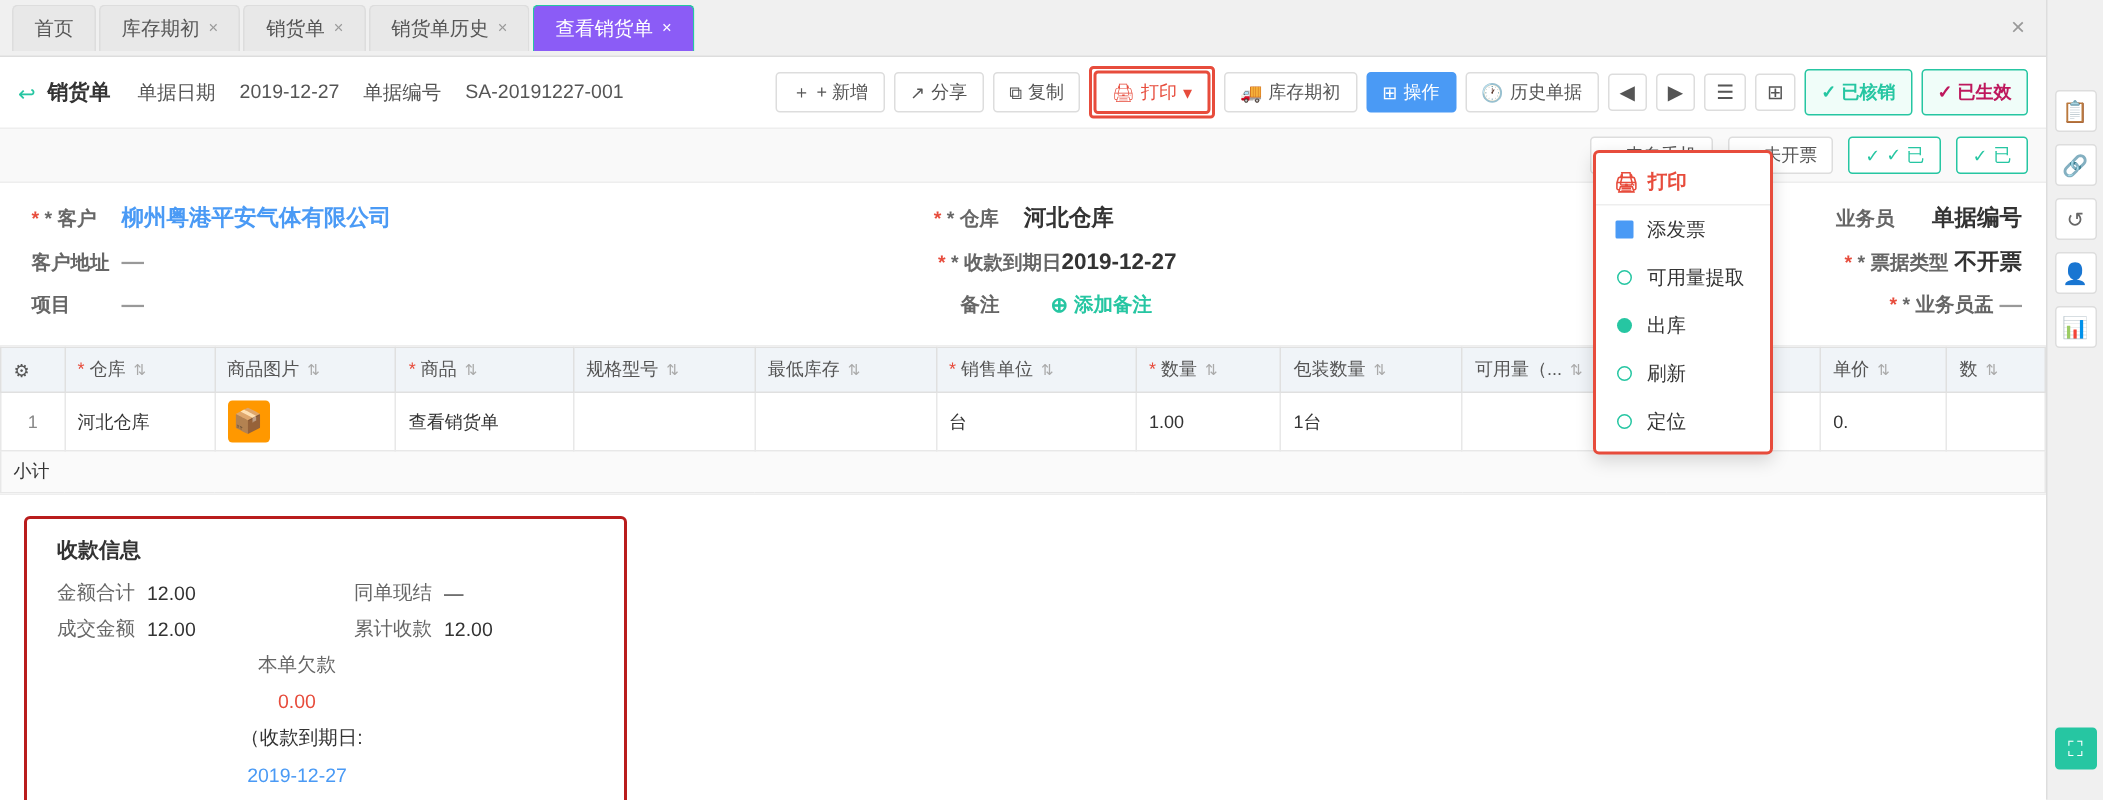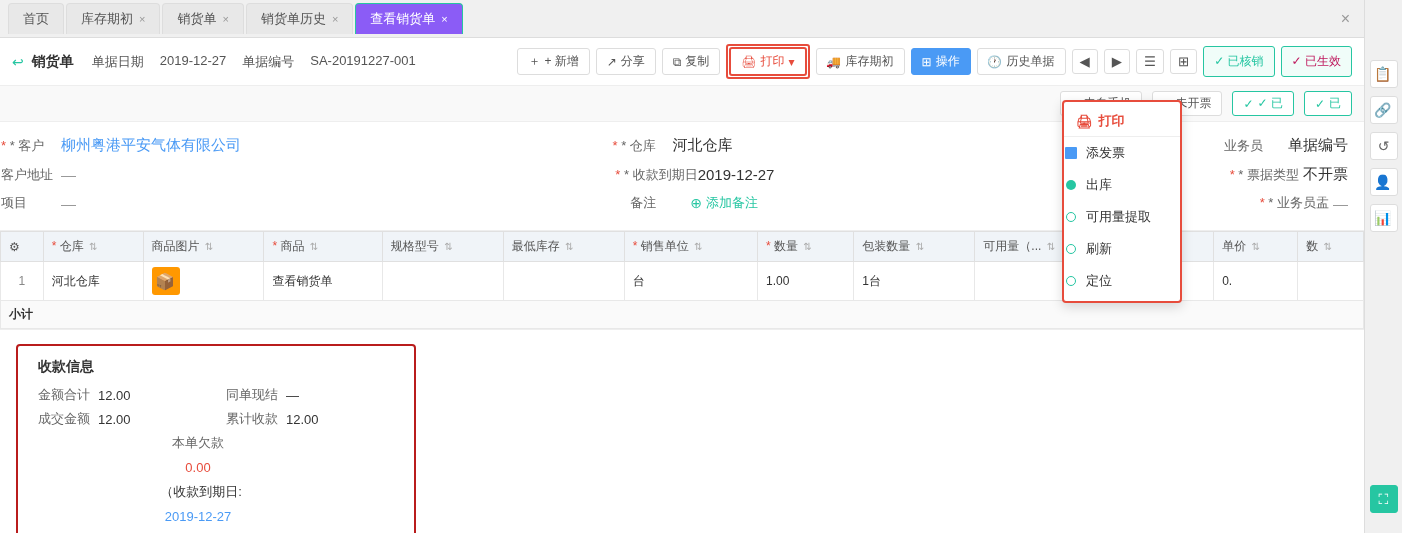--- a/index.html
+++ b/index.html
@@ -37,21 +37,21 @@
     }
     .btn-print {
       border: 2px solid #e74c3c; color: #e74c3c; font-weight: 500;
     }
     .btn-ops {
       background: #4a9af5; color: #fff; border-color: #4a9af5; font-weight: 500;
     }
     .btn-nav { padding: 4px 7px; border: 1px solid #ddd; border-radius: 3px; background: #fff; cursor: pointer; color: #555; }
     .btn-view { padding: 4px 7px; border: 1px solid #ddd; border-radius: 3px; background: #fff; cursor: pointer; color: #555; }
     .status-badge {
-      padding: 6px 10px; border-radius: 3px; font-size: 12px; font-weight: 400;
+      padding: 6px 10px; border-radius: 3px; font-size: 12px; font-weight: 700;
       border: 1px solid;
     }
     .badge-cancel { color: #26c6a2; border-color: #26c6a2; background: #f0fdf9; }
     .badge-effect { color: #be185d; border-color: #26c6a2; background: #f0fdf9; }
 
     
     .status-bar {
       display: flex; align-items: center; background: #f9f9f9; padding: 5px 12px;
       border-bottom: 1px solid #eee; gap: 10px; justify-content: flex-end;
     }
@@ -59,21 +59,21 @@
       display: flex; align-items: center; gap: 4px; padding: 3px 10px;
       border: 1px solid #ddd; border-radius: 3px; background: #fff;
       cursor: pointer; font-size: 12px; color: #555;
     }
     .btn-status .dot { width: 8px; height: 8px; border-radius: 50%; background: #999; }
     .btn-status .dot.green { background: #26c6a2; }
     .btn-done { color: #26c6a2; border-color: #26c6a2; }
 
     
     .form-area {
-      background: #fff; padding: 14px 16px 8px 1px;
+      background: #fff; padding: 14px 16px 8px 21px; font-weight: bold;
     }
     .form-row { display: flex; align-items: center; margin-bottom: 10px; gap: 0; flex-wrap: wrap; }
     .form-field { display: flex; align-items: center; flex: 1; min-width: 280px; }
     .form-label { color: #666; font-size: 13px; min-width: 60px; }
     .form-label.required::before { content: '* '; color: #e74c3c; }
     .form-value { font-size: 15px; color: #333; }
     .form-value.link { color: #4a9af5; cursor: pointer; }
     .form-dash { color: #999; }
     .add-note { display: flex; align-items: center; gap: 4px; color: #26c6a2; cursor: pointer; font-size: 13px; }
     .add-note .plus { font-size: 14px; }
@@ -82,47 +82,47 @@
     
     .table-container { background: #fff; overflow: auto; border-top: 1px solid #eee; }
     table { width: 100%; border-collapse: collapse; font-size: 12px; min-width: 900px; }
     thead th {
       background: #f0f4f8; border: 1px solid #e0e0e0; padding: 6px 8px;
       text-align: left; font-weight: 500; color: #555; white-space: nowrap;
     }
     thead th .required { color: #e74c3c; }
     thead th .sort-icon { color: #aaa; font-size: 10px; margin-left: 2px; }
     tbody td { border: 1px solid #e8e8e8; padding: 5px 8px; color: #333; }
-    .subtotal-row td { background: #fafafa; font-weight: 700; }
+    .subtotal-row td { background: #fafafa; font-weight: 400; }
     .row-num { text-align: center; color: #888; }
     .product-thumb { width: 28px; height: 28px; background: #ff9800; border-radius: 3px; display: flex; align-items: center; justify-content: center; color: #fff; font-size: 16px; }
 
     
     .bottom-area { background: #fff; padding: 14px 16px; border-top: 1px solid #eee; display: flex; gap: 30px; }
     .payment-info { border: 2px solid #e74c3c; border-radius: 4px; padding: 12px 20px; min-width: 400px; }
     .payment-title { font-weight: 600; font-size: 14px; margin-bottom: 10px; }
-    .payment-row { display: flex; gap: 28px; margin-bottom: 6px; }
+    .payment-row { display: flex; gap: 38px; margin-bottom: 6px; }
     .payment-field { display: flex; align-items: center; gap: 8px; min-width: 160px; }
     .payment-label { color: #666; font-size: 13px; }
     .payment-value { color: #333; font-size: 13px; }
     .payment-value.red { color: #e74c3c; }
     .payment-value.date { color: #4a9af5; }
 
     
     .ops-dropdown {
       position: absolute; top: 100px; right: 220px; background: #fff;
       border: 1px solid #ddd; border-radius: 4px; box-shadow: 0 4px 12px rgba(0,0,0,0.15);
       z-index: 1000; min-width: 120px; padding: 4px 0;
     }
     .ops-dropdown-header {
       padding: 6px 12px; font-size: 13px; font-weight: 600; border-bottom: 1px solid #eee;
       display: flex; align-items: center; gap: 6px; color: #e74c3c;
     }
     .ops-menu-item {
-      display: flex; align-items: center; gap: 8px; padding: 7px 0;
+      display: flex; align-items: center; gap: 8px; padding: 7px 12px;
       cursor: pointer; font-size: 13px; color: #333;
     }
     .ops-menu-item .item-icon { width: 14px; height: 14px; display: flex; align-items: center; justify-content: center; }
     .icon-square { width: 12px; height: 12px; background: #4a9af5; border-radius: 1px; }
     .icon-circle { width: 10px; height: 10px; border-radius: 50%; background: #26c6a2; }
     .icon-circle-outline { width: 10px; height: 10px; border-radius: 50%; border: 1.5px solid #26c6a2; }
 
     
     .ops-highlight {
       border: 2px solid #e74c3c; border-radius: 3px; padding: 1px;
@@ -383,29 +383,29 @@
     <span>打印</span>
   </div>
   <div class="ops-menu-item">
     <span class="item-icon">
         <span class="icon-square"></span>
       </span>
     <span>添发票</span>
   </div>
   <div class="ops-menu-item">
     <span class="item-icon">
+        <span class="icon-circle-outline"></span>
+      </span>
+    <span>可用量提取</span>
+  </div>
+  <div class="ops-menu-item">
+    <span class="item-icon">
         <span class="icon-circle"></span>
       </span>
     <span>出库</span>
-  </div>
-  <div class="ops-menu-item">
-    <span class="item-icon">
-        <span class="icon-circle-outline"></span>
-      </span>
-    <span>可用量提取</span>
   </div>
   <div class="ops-menu-item">
     <span class="item-icon">
         <span class="icon-circle-outline"></span>
       </span>
     <span>刷新</span>
   </div>
   <div class="ops-menu-item">
     <span class="item-icon">
         <span class="icon-circle-outline"></span>

